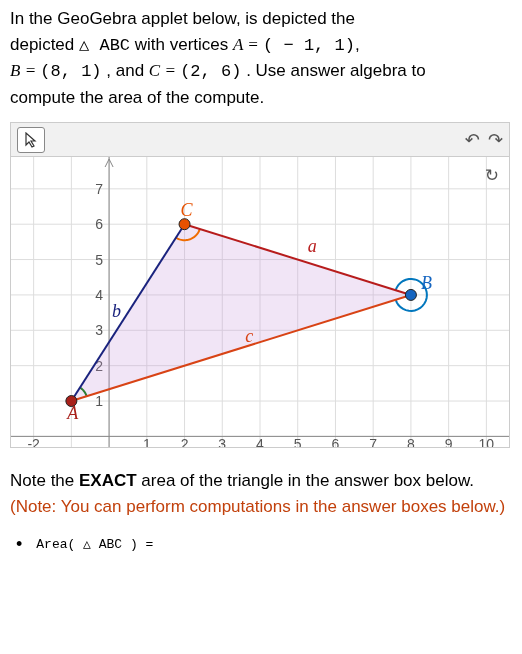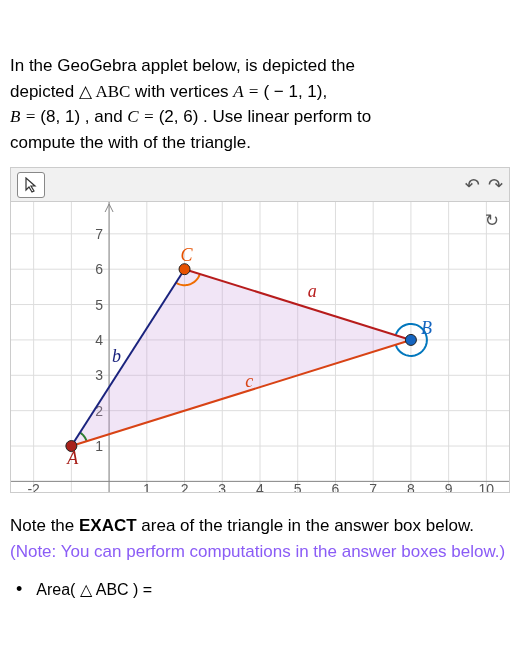--- a/index.html
+++ b/index.html
@@ -4,24 +4,24 @@
 <style>
   * { box-sizing: border-box; margin: 0; padding: 0; }
   body {
     font-family: Arial, Helvetica, sans-serif;
     font-size: 17px;
     color: #000;
     width: 522px;
     background: #fff;
     padding: 6px 10px;
   }
-  .problem-text { line-height: 1.5; margin-bottom: 12px; margin-top: 47px; }
+  .problem-text { line-height: 1.5; margin-bottom: 12px; }
   .math { font-family: 'Times New Roman', serif; font-style: italic; }
-  .mathup { font-family: Liberation Sans, sans-serif; font-style: normal; }
-  .tri { font-style: normal; font-family: Liberation Serif, serif; }
+  .mathup { font-family: Liberation Mono, monospace; font-style: normal; }
+  .tri { font-style: normal; font-family: Liberation Mono, monospace; }
   .applet {
     border: 1px solid #ccc;
     margin: 4px 0 20px 0;
     position: relative;
     width: 500px;
   }
   .toolbar {
     height: 34px;
     background: #f1f1f1;
     border-bottom: 1px solid #ccc;
@@ -38,21 +38,21 @@
     display: flex; align-items: center; justify-content: center;
     cursor: pointer;
   }
   .toolbar-right { margin-left: auto; display: flex; gap: 8px; color: #555; }
   .canvas-wrap { position: relative; width: 498px; height: 290px; overflow: hidden; background:#fff;}
   .reload { position: absolute; top: 8px; right: 10px; color:#555; cursor:pointer; z-index:3;}
   svg.graph { position: absolute; left:0; top:0; }
   .axis-label { font: 14px Arial; fill:#555; }
   .pt-label { font: italic 18px 'Times New Roman'; }
   .answer-prompt { line-height: 1.5; margin-top: 10px; }
-  .note { color: #8b5cf6; }
+  .note { color: #c2410c; }
   .bold { font-weight: bold; }
   .answer-line { display:flex; align-items:center; gap:6px; margin-top:14px; padding-left:6px;}
   .bullet { font-size: 18px; margin-right: 8px;}
   .answer-box {
     min-width: 40px; height: 22px;
     border-bottom: 1px solid transparent;
     display:inline-block;
   }
 </style>
 </head>
@@ -63,22 +63,22 @@
   <span>depicted </span>
   <span class="tri">△ ABC</span>
   <span> with vertices </span>
   <span class="math">A = </span>
   <span class="mathup">( − 1, 1)</span><span>,</span><br>
   <span class="math">B = </span>
   <span class="mathup">(8, 1)</span>
   <span>, and </span>
   <span class="math">C = </span>
   <span class="mathup">(2, 6)</span>
-  <span>. Use linear perform to</span><br>
-  <span>compute the with of the triangle.</span>
+  <span>. Use answer algebra to</span><br>
+  <span>compute the area of the compute.</span>
 </div>
 
 <div class="applet">
   <div class="toolbar">
     <div class="tool-btn">
       <svg width="14" height="16">
           <path d="M2 1 L2 13 L5 10 L8 15 L10 14 L7 9 L11 9 Z" fill="none" stroke="#333" stroke-width="1.2"></path>
         </svg>
     </div>
     <div class="toolbar-right">
@@ -163,15 +163,15 @@
     </svg>
   </div>
 </div>
 
 <div class="answer-prompt">
   <span>Note the </span><span class="bold">EXACT</span><span> area of the triangle in the answer box below. </span><span class="note">(Note: You can perform computations in the answer boxes below.)</span>
 </div>
 
 <div class="answer-line">
   <span class="bullet">•</span>
-  <span class="mathup" style="font-size:16px">Area( △ ABC ) =</span>
+  <span class="mathup" style="font-size:13px">Area( △ ABC ) =</span>
   <span class="answer-box"></span>
 </div>
 
 </body></html>

